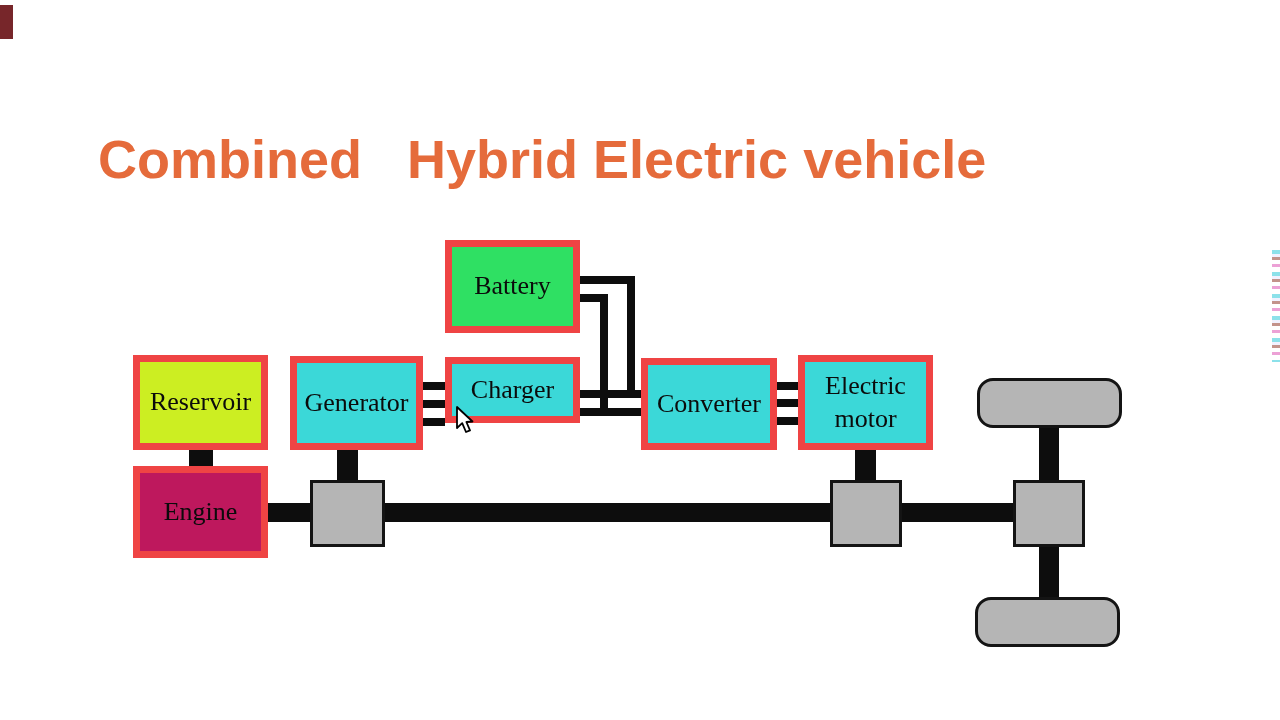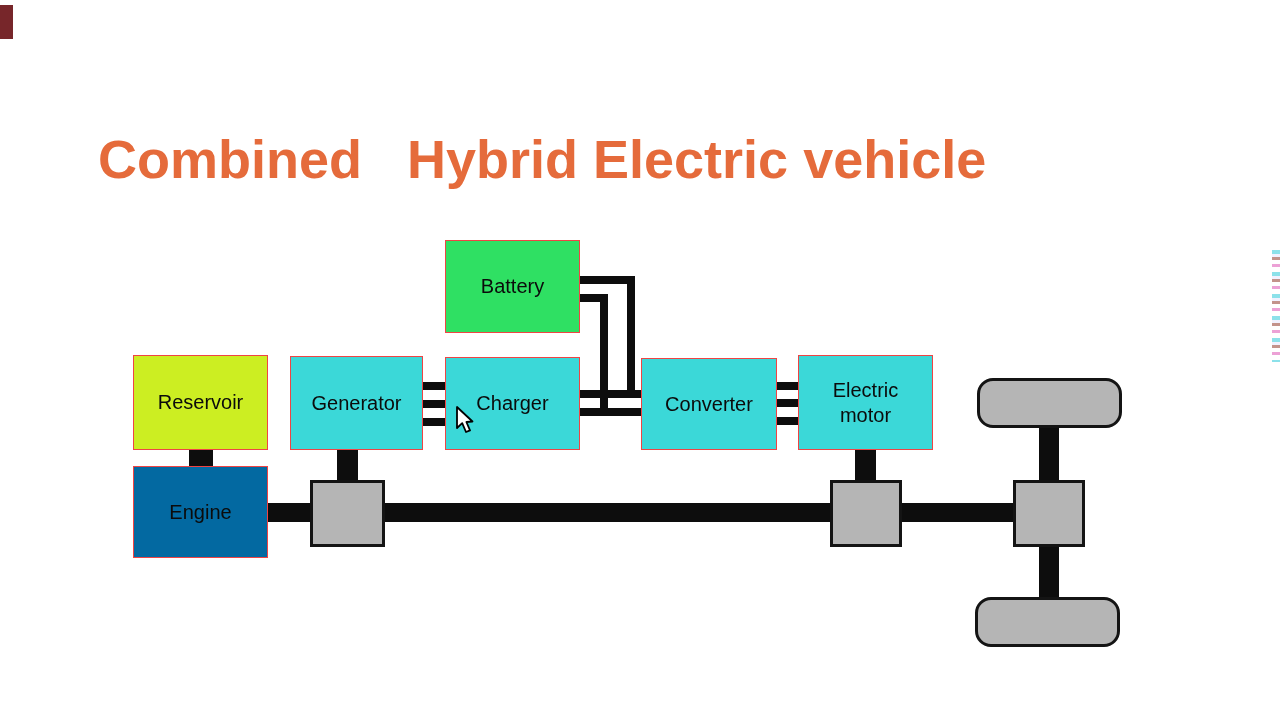--- a/index.html
+++ b/index.html
@@ -6,23 +6,23 @@
   .stage{
     position:relative;width:1280px;height:720px;background:#ffffff;
     overflow:hidden;font-family:"Liberation Sans",sans-serif;
   }
   .page-title{
     position:absolute;left:86px;top:118px;margin:12px;
     font-size:54px;font-weight:bold;line-height:1.1;
     white-space:pre;letter-spacing:0px;
   }
   .box{
-    position:absolute;box-sizing:border-box;border:1px solid #ef4444;
+    position:absolute;box-sizing:border-box;border:7px solid #ef4444;
     display:flex;align-items:center;justify-content:center;text-align:center;
-    font-size:20px;line-height:1.25;color:#0b0b0b;z-index:3;
+    font-size:26px;line-height:1.25;color:#0b0b0b;z-index:3;font-family:Liberation Serif, serif;
   }
   .line{position:absolute;background:#0d0d0d;z-index:1;}
   .mech{
     position:absolute;box-sizing:border-box;background:#b5b5b5;
     border:3px solid #141414;z-index:2;
   }
   .wheel{border-radius:16px;}
   .cursor{position:absolute;z-index:10;}
   .corner-artifact{
     position:absolute;left:0;top:5px;width:13px;height:34px;
@@ -82,33 +82,33 @@
   </div>
 
   <div class="box" style="left: 133px; top: 355px; width: 135px; height: 95px; background-color: rgb(204, 238, 34); text-align: right;">
     <span>Reservoir</span>
   </div>
 
   <div class="box" style="left: 290px; top: 356px; width: 133px; height: 94px; background-color: rgb(59, 216, 216);">
     <span>Generator</span>
   </div>
 
-  <div class="box" style="left: 445px; top: 357px; width: 135px; height: 93px; background-color: rgb(59, 216, 216);">
+  <div class="box" style="left: 445px; top: 357px; width: 135px; height: 66px; background-color: rgb(59, 216, 216);">
     <span>Charger</span>
   </div>
 
   <div class="box" style="left: 641px; top: 358px; width: 136px; height: 92px; background-color: rgb(59, 216, 216); text-align: center;">
     <span>Converter</span>
   </div>
 
   <div class="box" style="left: 798px; top: 355px; width: 135px; height: 95px; padding: 0px 14px; background-color: rgb(59, 216, 216);">
     <span>Electric motor</span>
   </div>
 
-  <div class="box" style="left: 133px; top: 466px; width: 135px; height: 92px; background-color: #0369a1;">
+  <div class="box" style="left: 133px; top: 466px; width: 135px; height: 92px; background-color: #be185d;">
     <span>Engine</span>
   </div>
 
   <svg class="cursor" style="left:456px;top:406px;" width="22" height="30" viewBox="0 0 22 30">
     <polygon points="1,1 1,22 6.2,17.2 10,26 14,24.3 10.4,16 16.5,15.5" fill="#ffffff" stroke="#000000" stroke-width="1.8" stroke-linejoin="round"></polygon>
   </svg>
 
   <div class="corner-artifact"></div>
   <div class="edge-artifact"></div>
 

